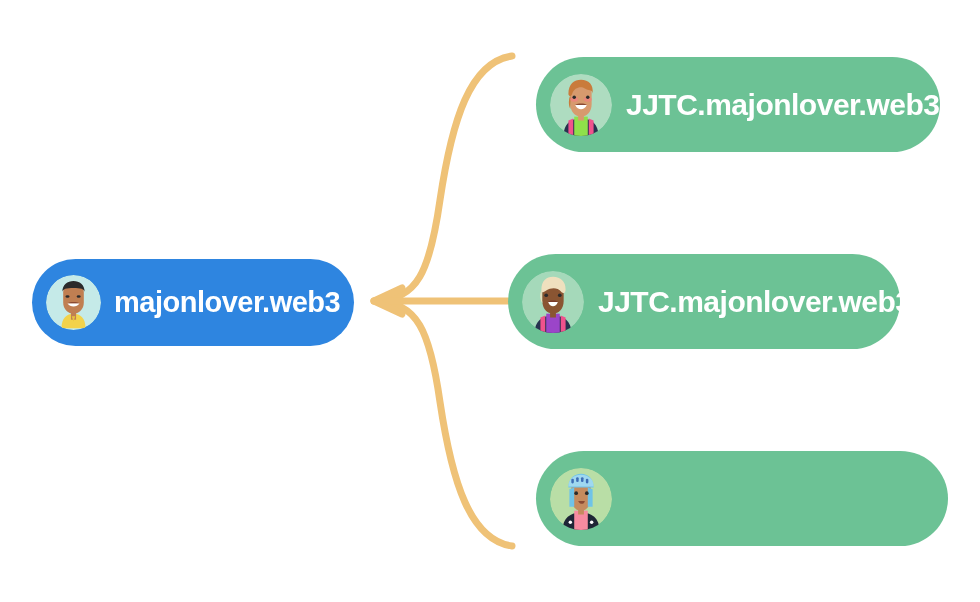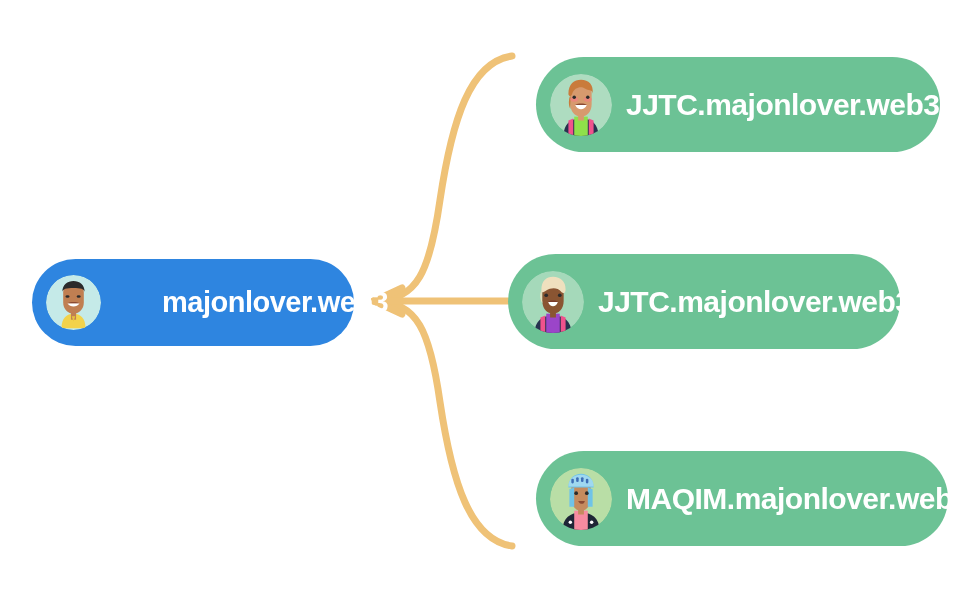--- a/index.html
+++ b/index.html
@@ -35,21 +35,20 @@
     border-radius: 999px;
     box-sizing: border-box;
   }
   .node-root {
     left: 32px;
     top: 259px;
     width: 322px;
     height: 87px;
     background: #2E85E0;
     padding-left: 14px;
-    gap: 48px;
   }
   .node-child {
     height: 95px;
     background: #6CC295;
     padding-left: 14px;
   }
   .node-child-1 { left: 536px; top: 57px;  width: 404px; }
   .node-child-2 { left: 508px; top: 254px; width: 392px; }
   .node-child-3 { left: 536px; top: 451px; width: 412px; }
 
@@ -172,16 +171,15 @@
         <path d="M19 19 C19 11 25 7 32 7 C39 7 45 11 45 19 Z" fill="#9FD8F0"></path>
         <rect x="22" y="11" width="2.6" height="5" rx="1.2" fill="#3E6FB5"></rect>
         <rect x="27" y="9.5" width="2.6" height="5" rx="1.2" fill="#3E6FB5"></rect>
         <rect x="32" y="9.5" width="2.6" height="5" rx="1.2" fill="#3E6FB5"></rect>
         <rect x="37" y="11" width="2.6" height="5" rx="1.2" fill="#3E6FB5"></rect>
         <ellipse cx="27" cy="26" rx="1.9" ry="1.9" fill="#2B2B2B"></ellipse>
         <ellipse cx="38" cy="26" rx="1.9" ry="1.9" fill="#2B2B2B"></ellipse>
         <path d="M29 34 C31 38 35 38 36 34 Z" fill="#8A4A33"></path>
       </svg>
     </div>
-    <span class="node-label">MAQIM.majonlover.web3</span>
   </div>
 
 </div>
 
 </body></html>

